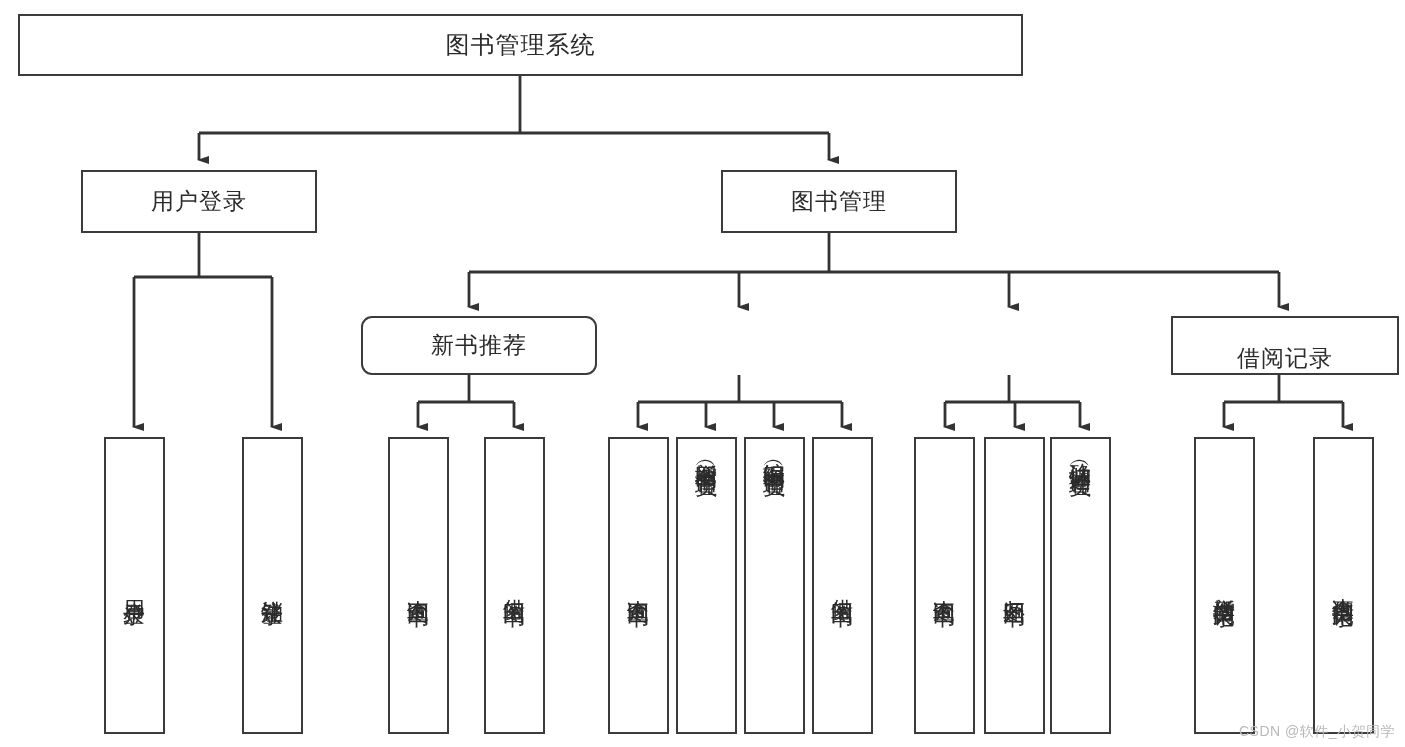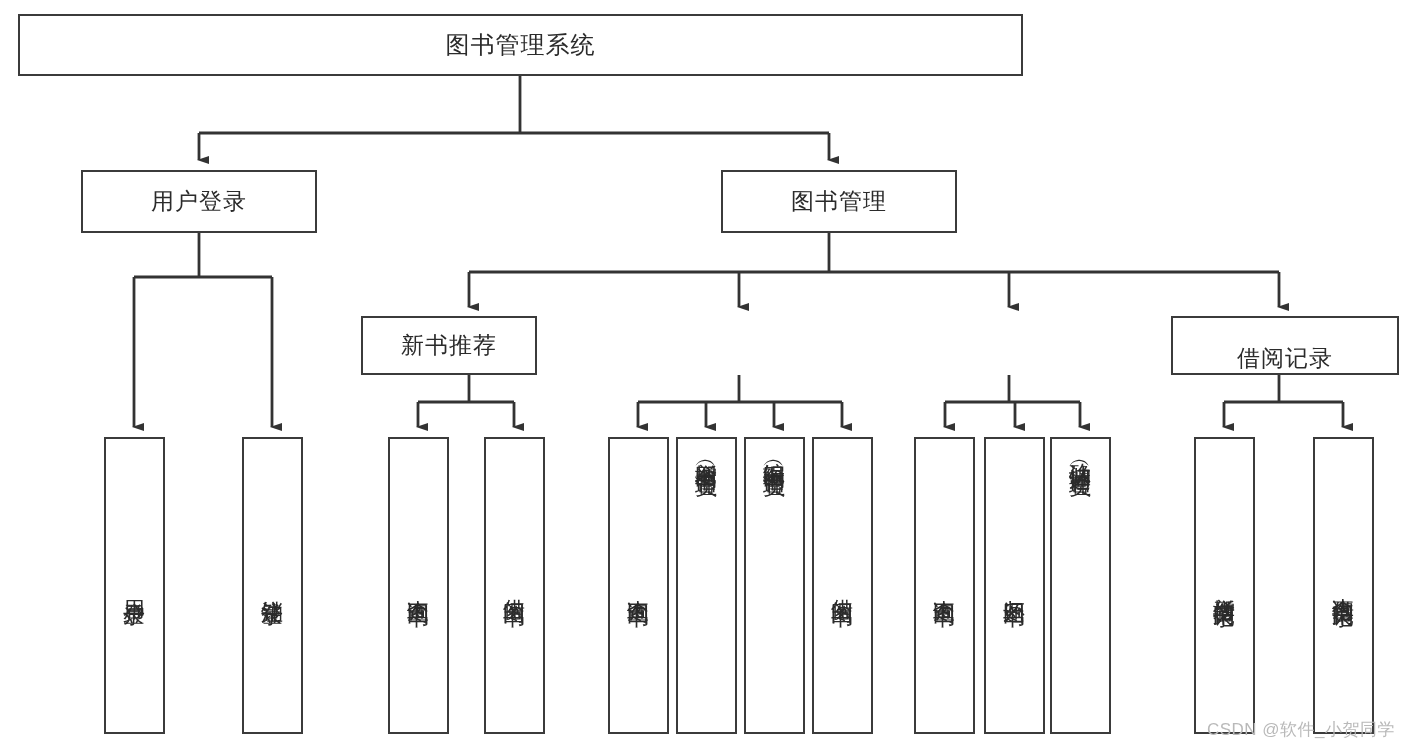--- a/index.html
+++ b/index.html
@@ -67,21 +67,21 @@
     white-space: nowrap;
   }
   .node.vert.centered {
     align-items: center;
     padding-top: 0;
   }
   .watermark {
     position: absolute;
     right: 10px;
     bottom: 6px;
-    font-size: 17px;
+    font-size: 14px;
     color: #b9b9b9;
     letter-spacing: 0.5px;
     white-space: nowrap;
     z-index: 5;
     user-select: none;
   }
 </style>
 </head>
 <body>
 
@@ -142,21 +142,21 @@
   </div>
 
   <div class="node horiz" style="left:81px; top:170px; width:236px; height:63px;">
     <span class="node-label">用户登录</span>
   </div>
 
   <div class="node horiz" style="left:721px; top:170px; width:236px; height:63px;">
     <span class="node-label">图书管理</span>
   </div>
 
-  <div class="node horiz" style="left:361px; top:316px; width:176px; height:59px;">
+  <div class="node horiz" style="left:361px; top:316px; width:236px; height:59px;border-radius:11px;">
     <span class="node-label">新书推荐</span>
   </div>
 
 
 
   <div class="node horiz" style="left:1171px; top:316px; width:228px; height:59px;align-items:flex-end;">
     <span class="node-label">借阅记录</span>
   </div>
 
   <div class="node vert centered" style="left:104px; top:437px; width:61px; height:297px;">

